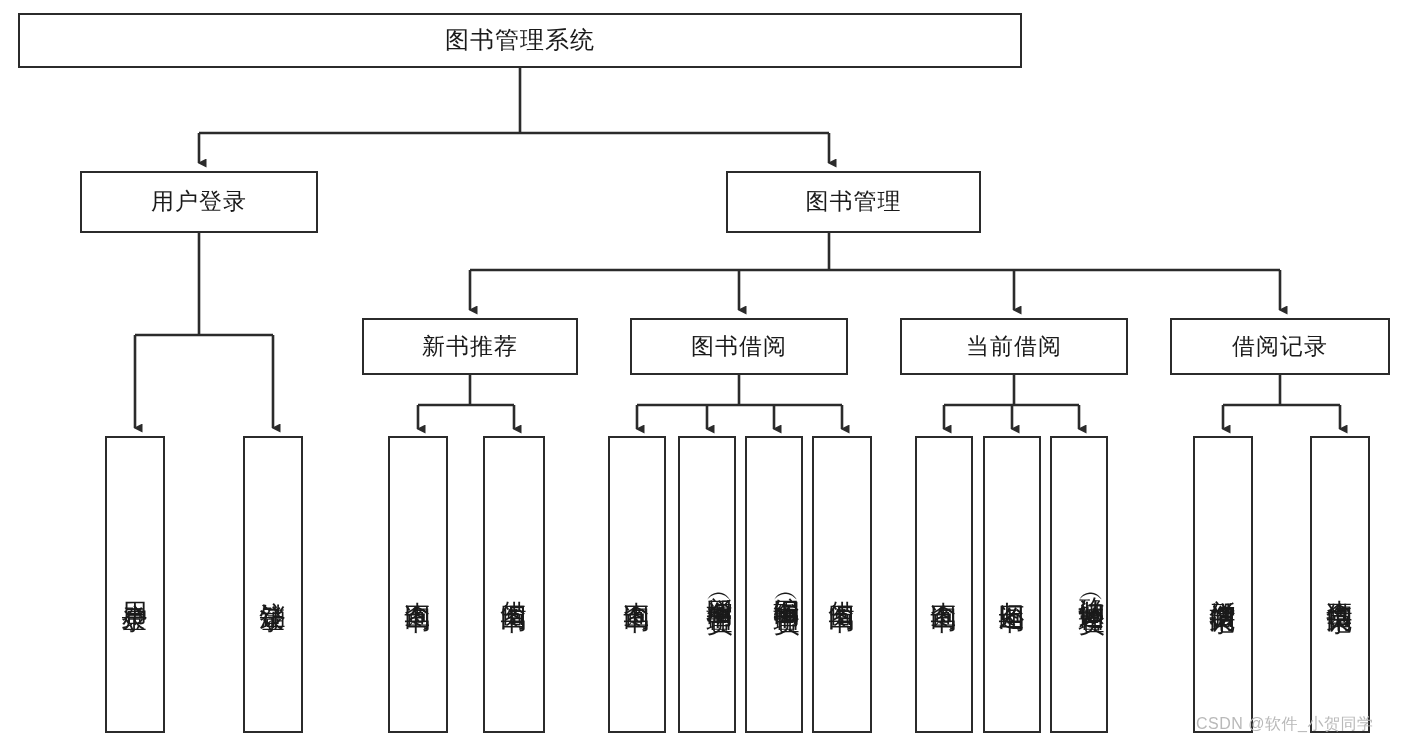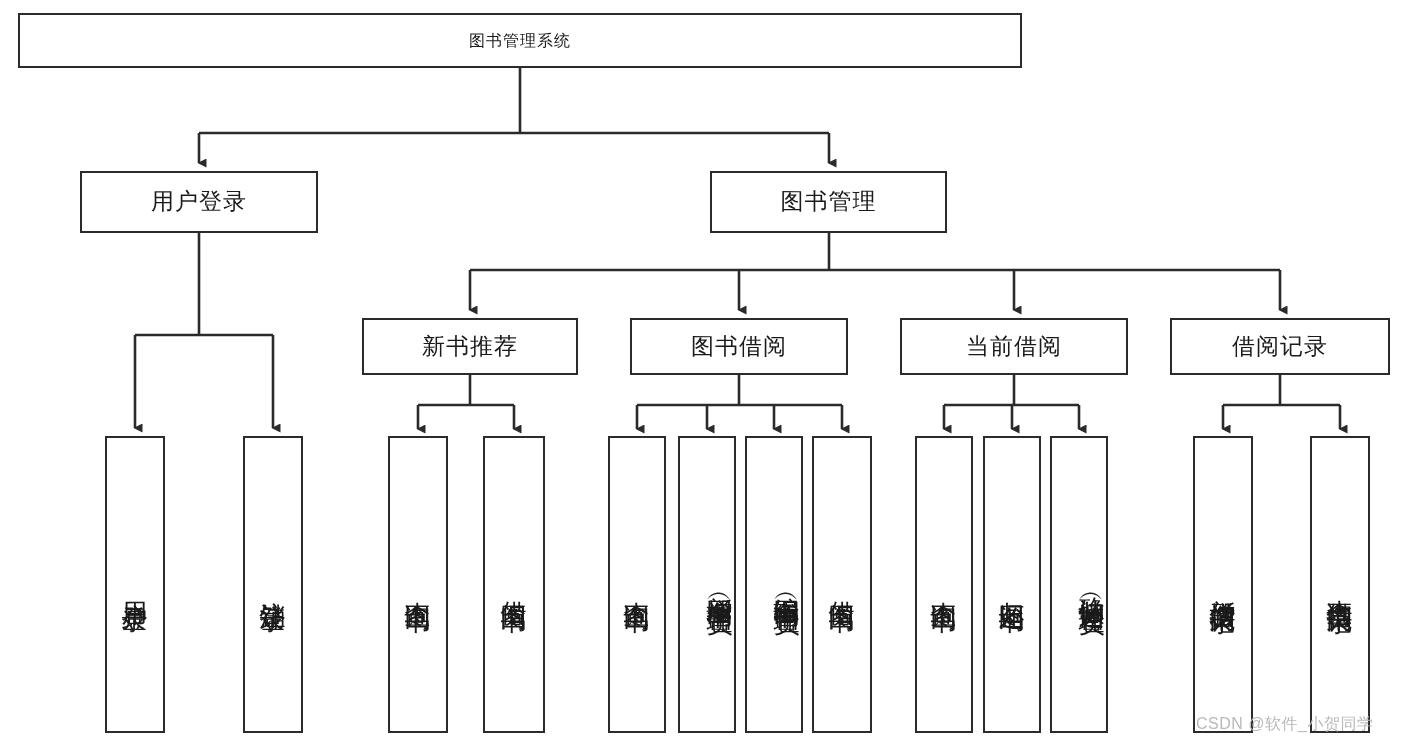--- a/index.html
+++ b/index.html
@@ -34,21 +34,21 @@
     align-items: center;
     justify-content: center;
     overflow: hidden;
   }
   .node.horiz {
     font-size: 23px;
     letter-spacing: 1px;
     line-height: 1.2;
   }
   .node.root {
-    font-size: 16px;
+    font-size: 24px;
     align-items: center;
   }
   .node.vert {
     writing-mode: vertical-rl;
     text-orientation: upright;
     font-size: 26px;
     line-height: 1.08;
     letter-spacing: 2px;
     padding: 4px 0;
   }
@@ -125,21 +125,21 @@
     </g>
   </svg>
 
   <div class="node root horiz" id="n-root" style="left: 18px; top: 13px; width: 1004px; height: 55px;">
       <span>图书管理系统</span>
     </div>
 
   <div class="node horiz" id="n-l2-0" style="left: 80px; top: 171px; width: 238px; height: 62px;">
       <span>用户登录</span>
     </div>
-  <div class="node horiz" id="n-l2-1" style="left: 710px; top: 171px; width: 237px; height: 62px;">
+  <div class="node horiz" id="n-l2-1" style="left: 726px; top: 171px; width: 255px; height: 62px;">
       <span>图书管理</span>
     </div>
 
   <div class="node horiz" id="n-l3-0" style="left: 362px; top: 318px; width: 216px; height: 57px;">
       <span>新书推荐</span>
     </div>
   <div class="node horiz" id="n-l3-1" style="left: 630px; top: 318px; width: 218px; height: 57px;">
       <span>图书借阅</span>
     </div>
   <div class="node horiz" id="n-l3-2" style="left: 900px; top: 318px; width: 228px; height: 57px;">

